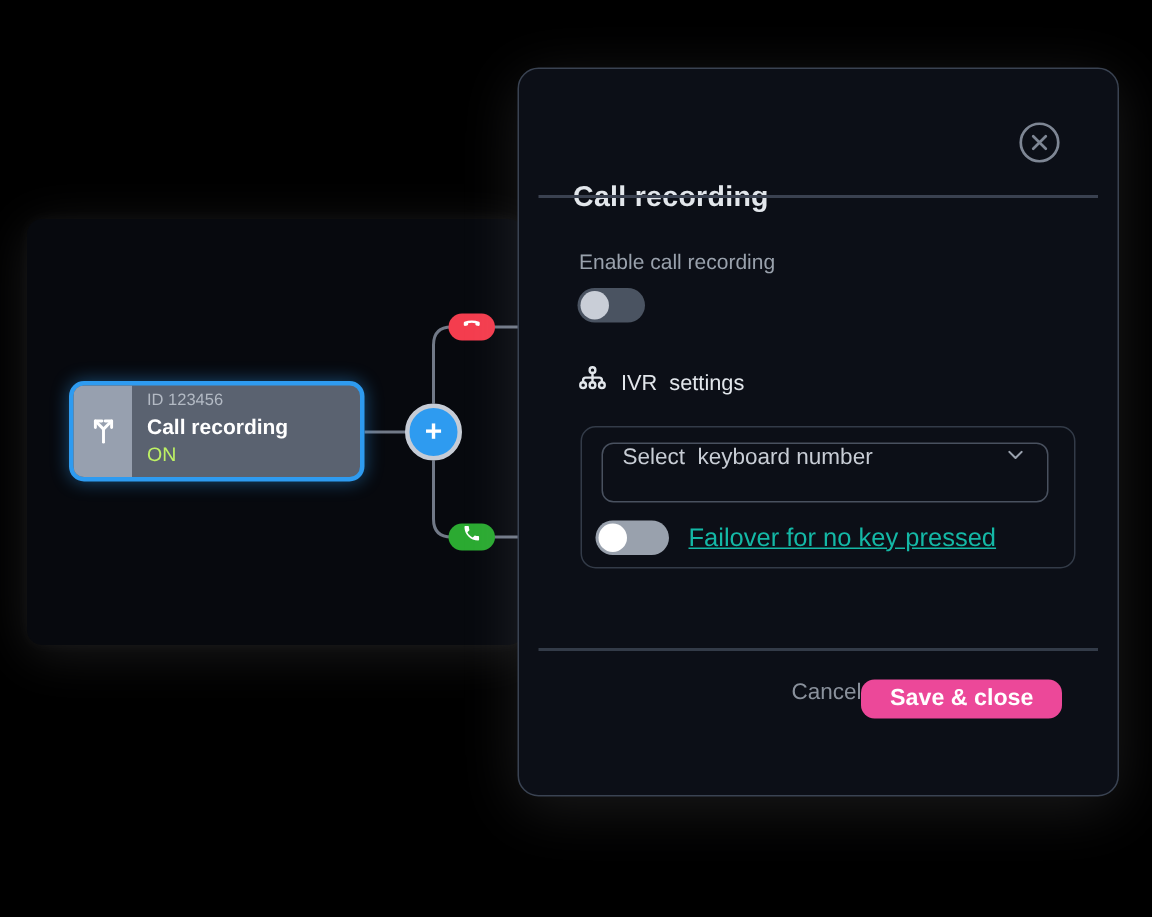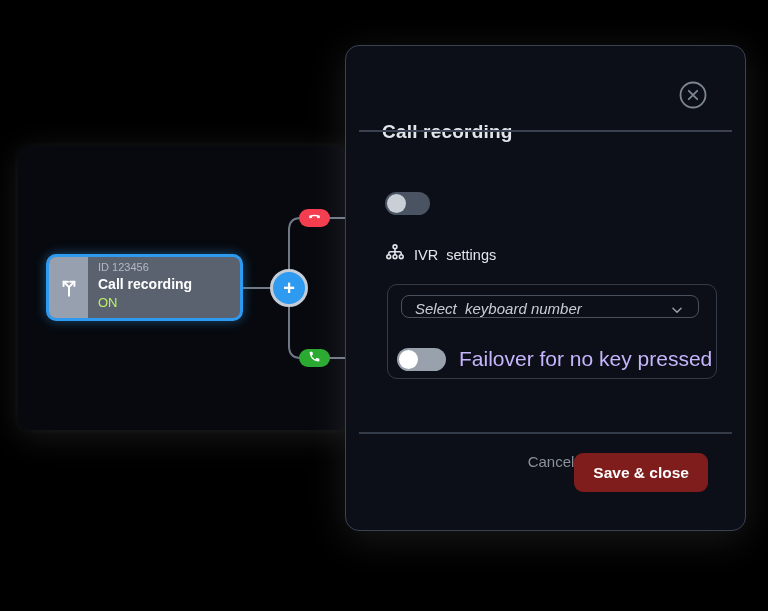--- a/index.html
+++ b/index.html
@@ -78,46 +78,46 @@
   .toggle-enable .knob{width:19px;height:19px;background:#c9ced7;}
   .ivr-row{
     position:absolute;left:39px;top:197px;display:flex;align-items:center;gap:9px;
   }
   .ivr-label{font-size:14.5px;font-weight:normal;color:#e2e6eb;white-space:pre;}
   .group-box{
     position:absolute;left:41px;top:238px;width:330px;height:95px;
     box-sizing:border-box;border:1.5px solid #333b48;border-radius:10px;
   }
   .select-box{
-    position:absolute;left:13px;top:10px;width:298px;height:23px;
+    position:absolute;left:13px;top:10px;width:298px;height:40px;
     box-sizing:border-box;border:1.5px solid #49515f;border-radius:8px;
-    display:flex;align-items:flex-end;cursor:pointer;font-style:italic;
+    display:flex;align-items:flex-start;cursor:pointer;
   }
   .select-value{
     margin-left:13px;font-size:15px;color:#c8cdd5;white-space:pre;flex:1;
   }
   .select-chevron{margin-right:14px;display:flex;}
   .failover-row{
     position:absolute;left:9px;top:62px;display:flex;align-items:center;gap:13px;
   }
   .toggle-failover{width:49px;height:23px;background:#99a1ad;flex:0 0 49px;}
   .toggle-failover .knob{width:19px;height:19px;background:#ffffff;}
-  .failover-label{font-size:21px;color:#c4b5fd;}
+  .failover-label{font-size:17px;color:#14b8a6;text-decoration:underline;}
 
   .modal-footer{
     position:absolute;top:407px;right:37px;
     display:flex;align-items:flex-start;
   }
   .cancel-button{
     font-size:15px;color:#8a919c;cursor:pointer;background:none;border:none;
     font-family:inherit;padding:0;
   }
   .save-button{
-    background:#7f1d1d;color:#fff;border:none;border-radius:9px;
-    padding:0 19px;height:39px;font-size:15.5px;font-weight:bold;
+    background:#ec4899;color:#fff;border:none;border-radius:9px;
+    padding:0 19px;height:26px;font-size:15.5px;font-weight:bold;
     font-family:inherit;cursor:pointer;
   }
 </style>
 </head>
 <body>
 
 <div class="canvas-panel">
 
   <svg class="connectors" viewBox="0 0 331 284">
     <path d="M225 142 H 253"></path>
@@ -173,20 +173,21 @@
     <span>
       <svg width="28" height="28" viewBox="0 0 28 28" fill="none" stroke="#7e8694" stroke-width="1.8" stroke-linecap="round">
         <circle cx="14" cy="14" r="12.5"></circle>
         <path d="M9.8 9.8 L18.2 18.2 M18.2 9.8 L9.8 18.2"></path>
       </svg>
     </span>
   </div>
 
   <div class="divider header-div"></div>
 
+  <div class="enable-label">Enable call recording</div>
 
   <div class="toggle toggle-enable">
     <span class="knob"></span>
   </div>
 
   <div class="ivr-row">
     <span>
       <svg width="20" height="20" viewBox="0 0 24 24" fill="none" stroke="#e2e6eb" stroke-width="1.9" stroke-linecap="round">
         <circle cx="12" cy="4.5" r="2.3"></circle>
         <path d="M12 6.8 V 10.5"></path>

